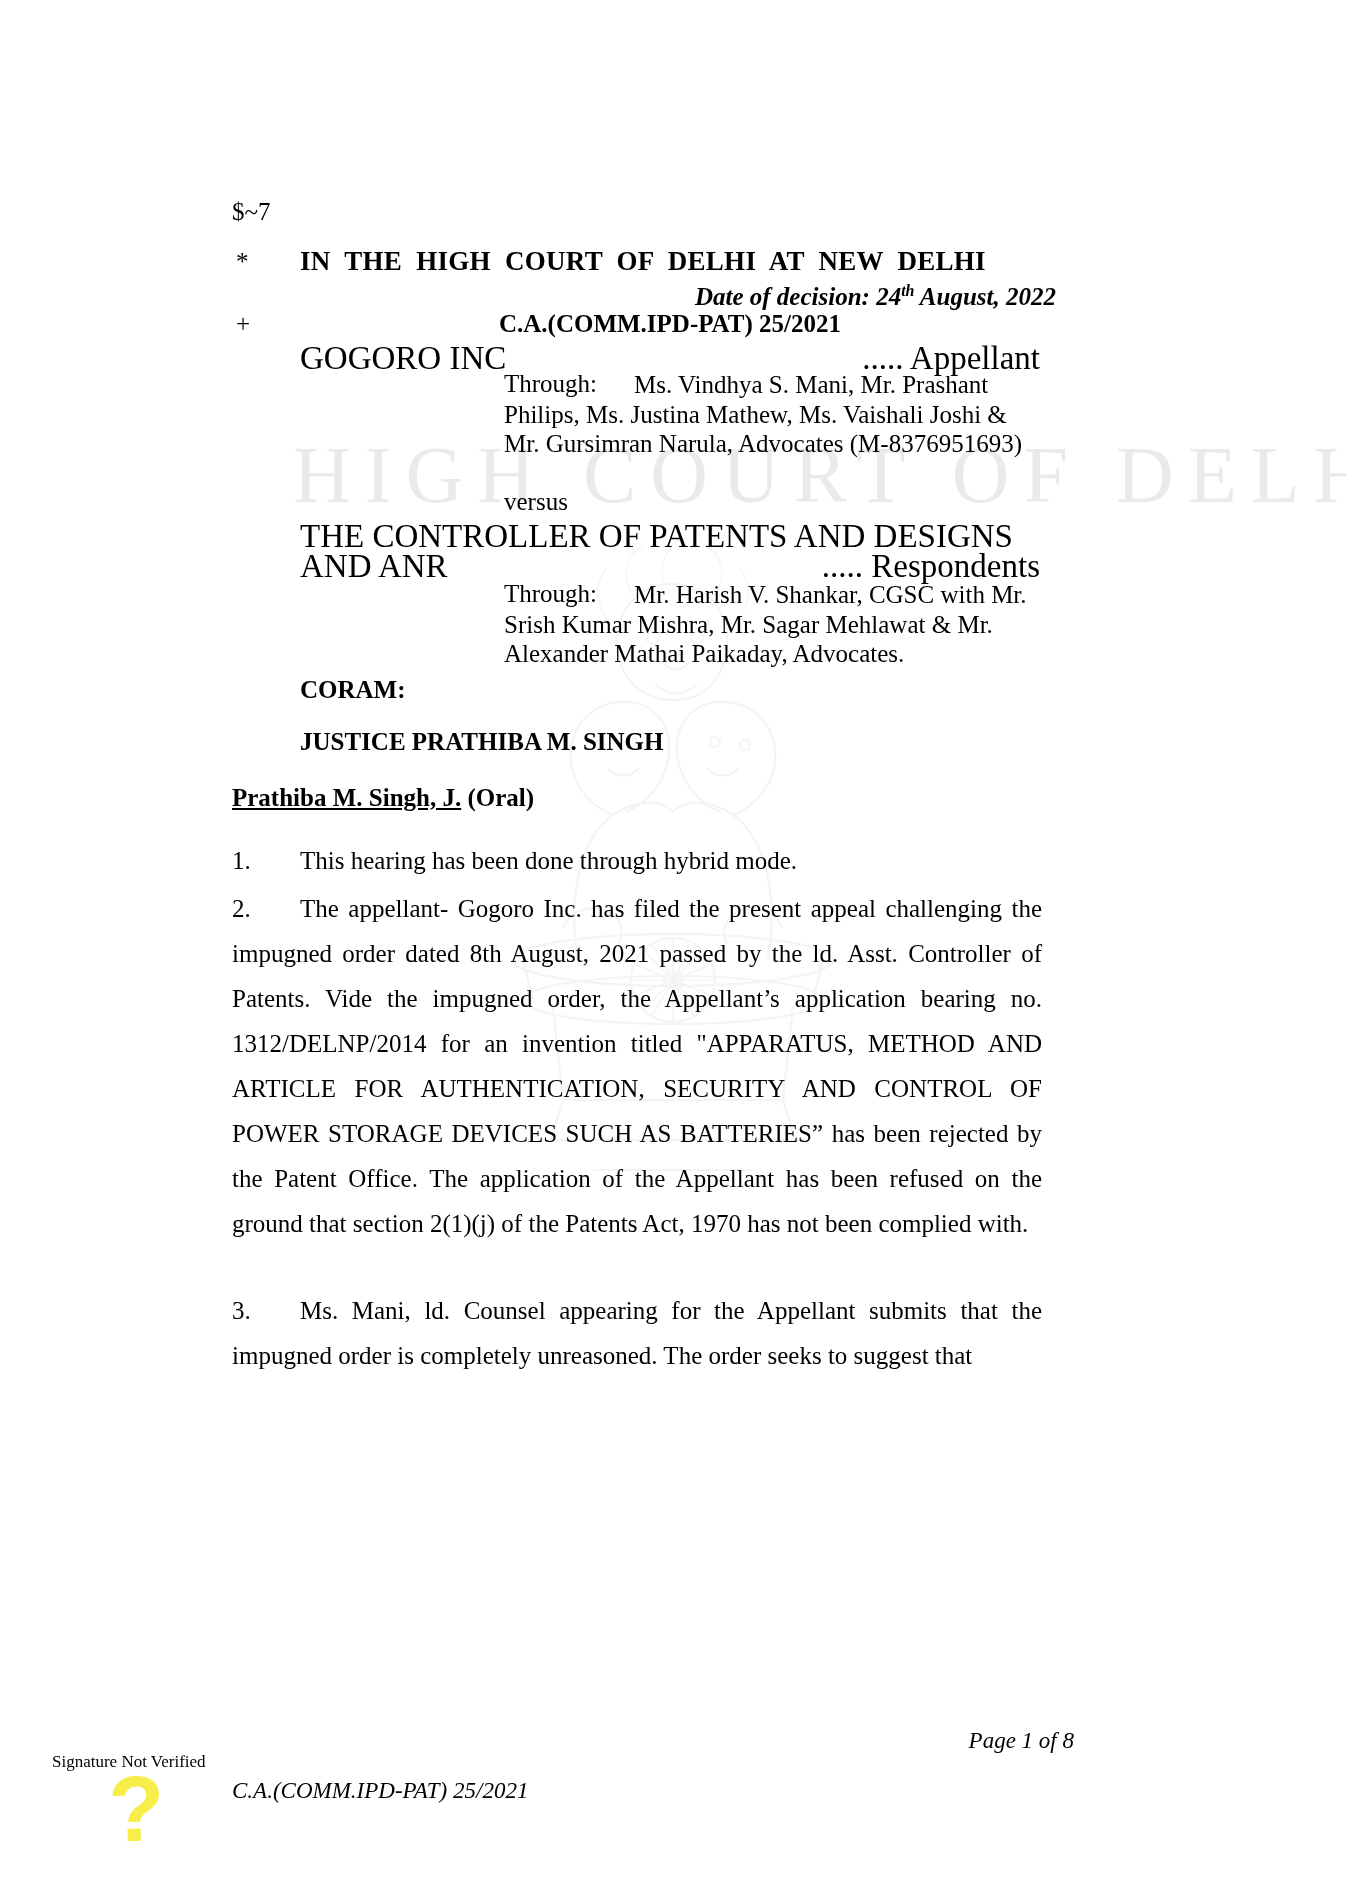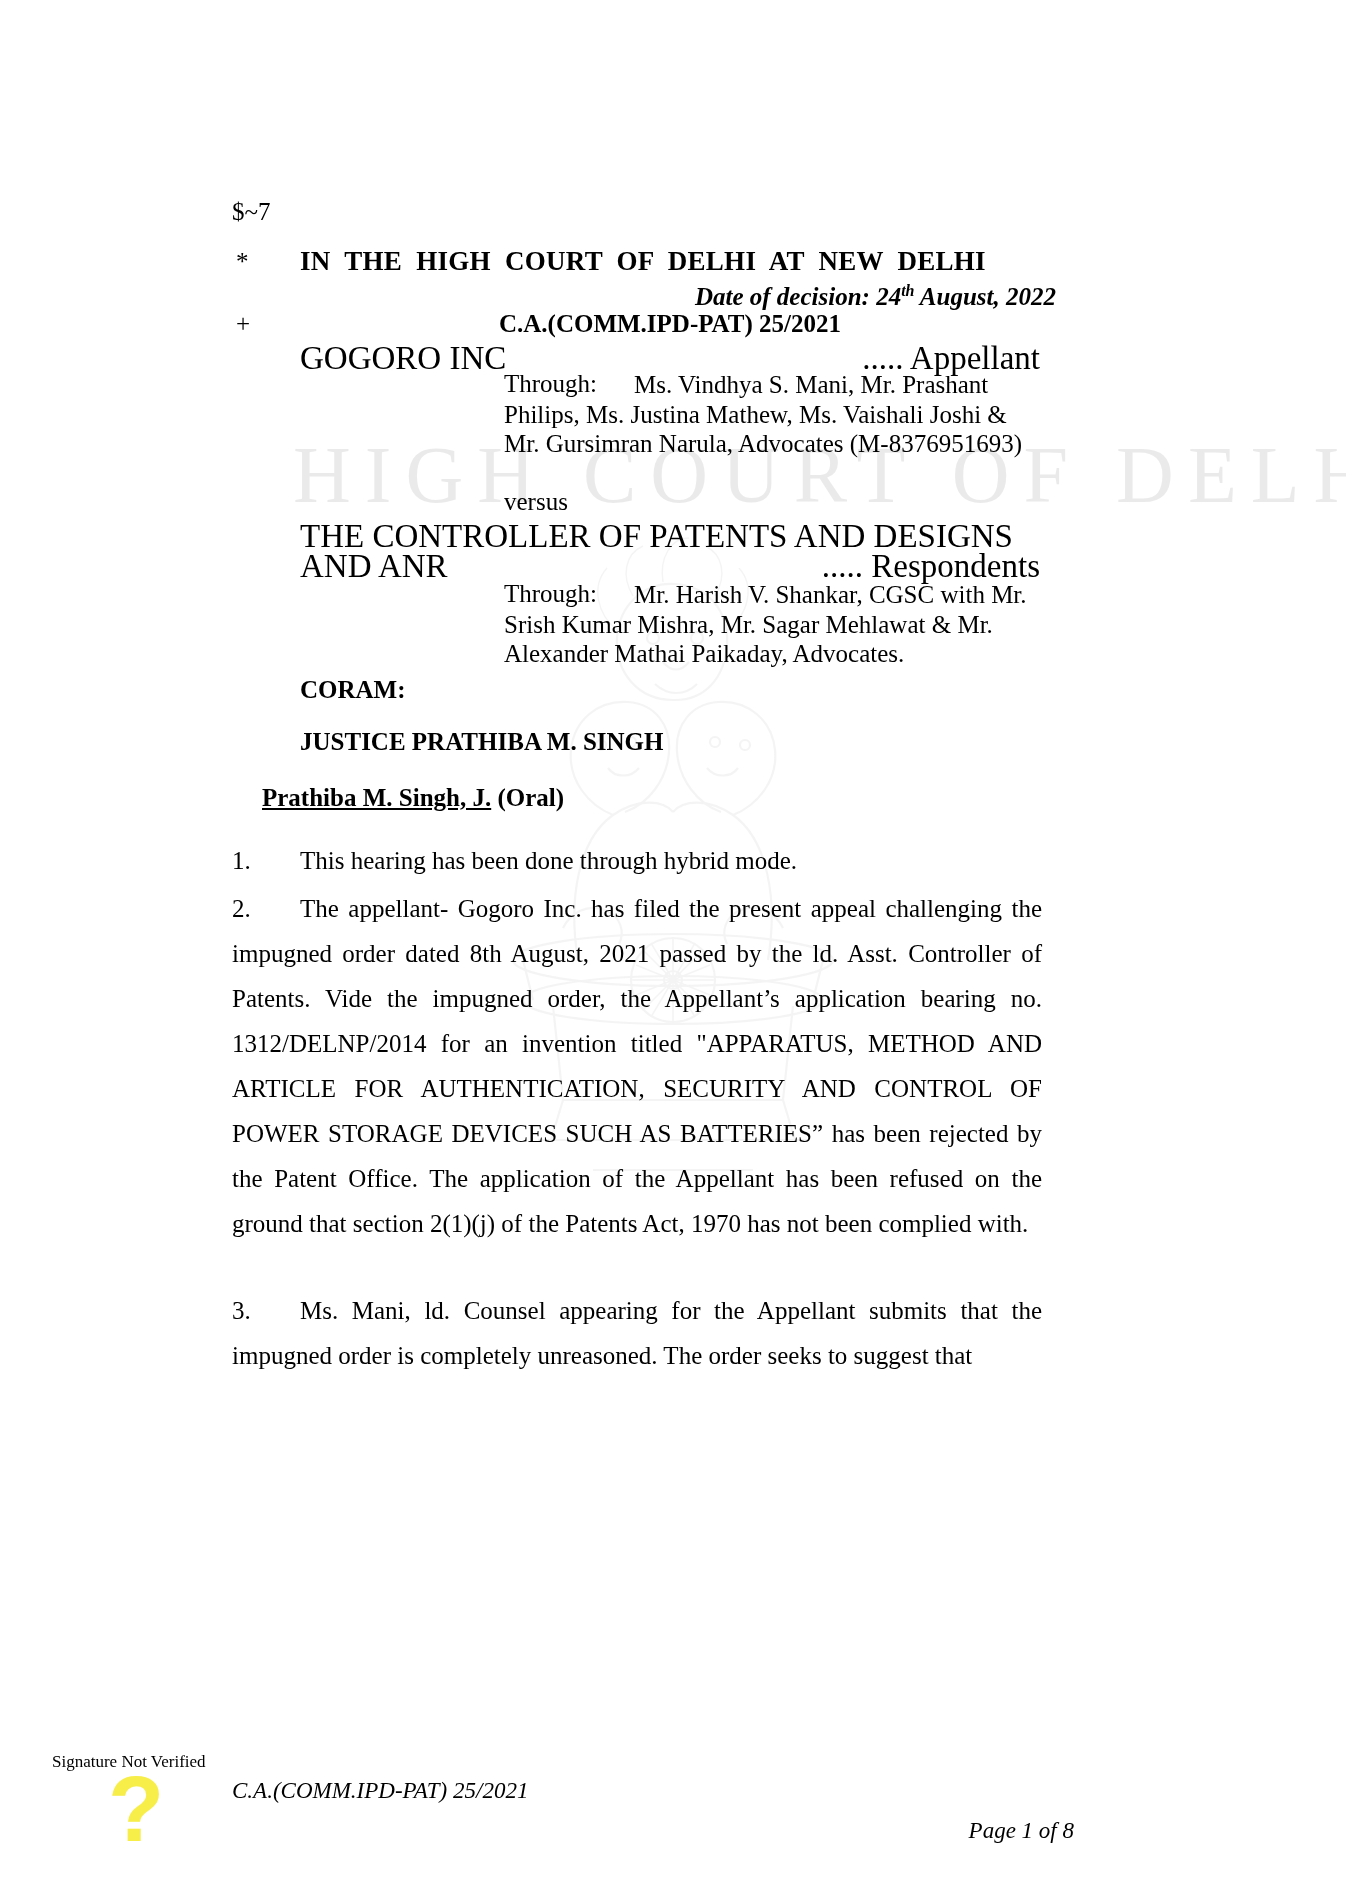--- a/index.html
+++ b/index.html
@@ -177,21 +177,20 @@
 
   .judge-oral {
     position: absolute;
     left: 232px;
     top: 784px;
     font-size: 25px;
     font-weight: bold;
   }
   .judge-oral .uline {
     text-decoration: underline;
-    margin-left: 30px;
   }
 
   
   .para {
     position: absolute;
     left: 232px;
     width: 810px;
     font-size: 25px;
     line-height: 45px;
     text-align: justify;
@@ -221,21 +220,21 @@
   .footer-case {
     position: absolute;
     left: 232px;
     top: 1778px;
     font-size: 23px;
     font-style: italic;
   }
   .footer-page {
     position: absolute;
     right: 272px;
-    top: 1818px;
+    top: 1728px;
     font-size: 23px;
     font-style: italic;
   }
 
   
   .sig-block {
     position: absolute;
     left: 52px;
     top: 1752px;
     width: 230px;

